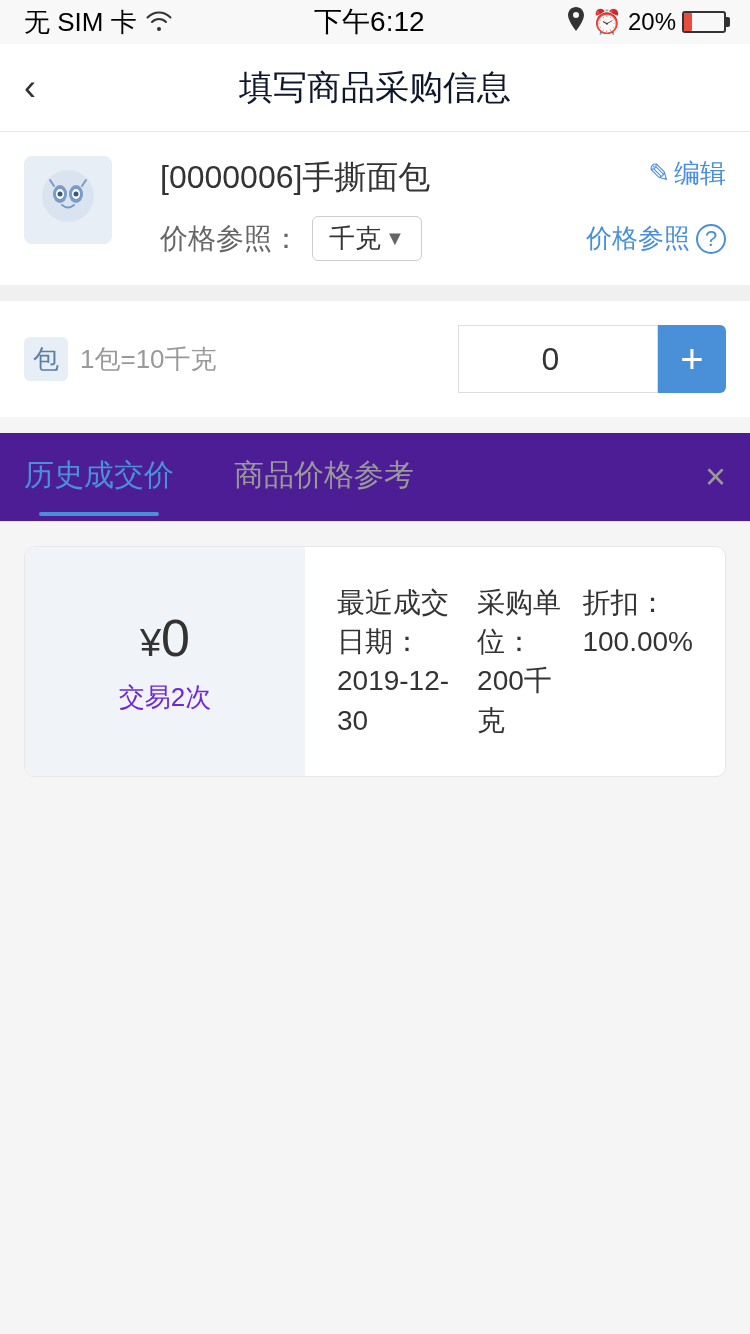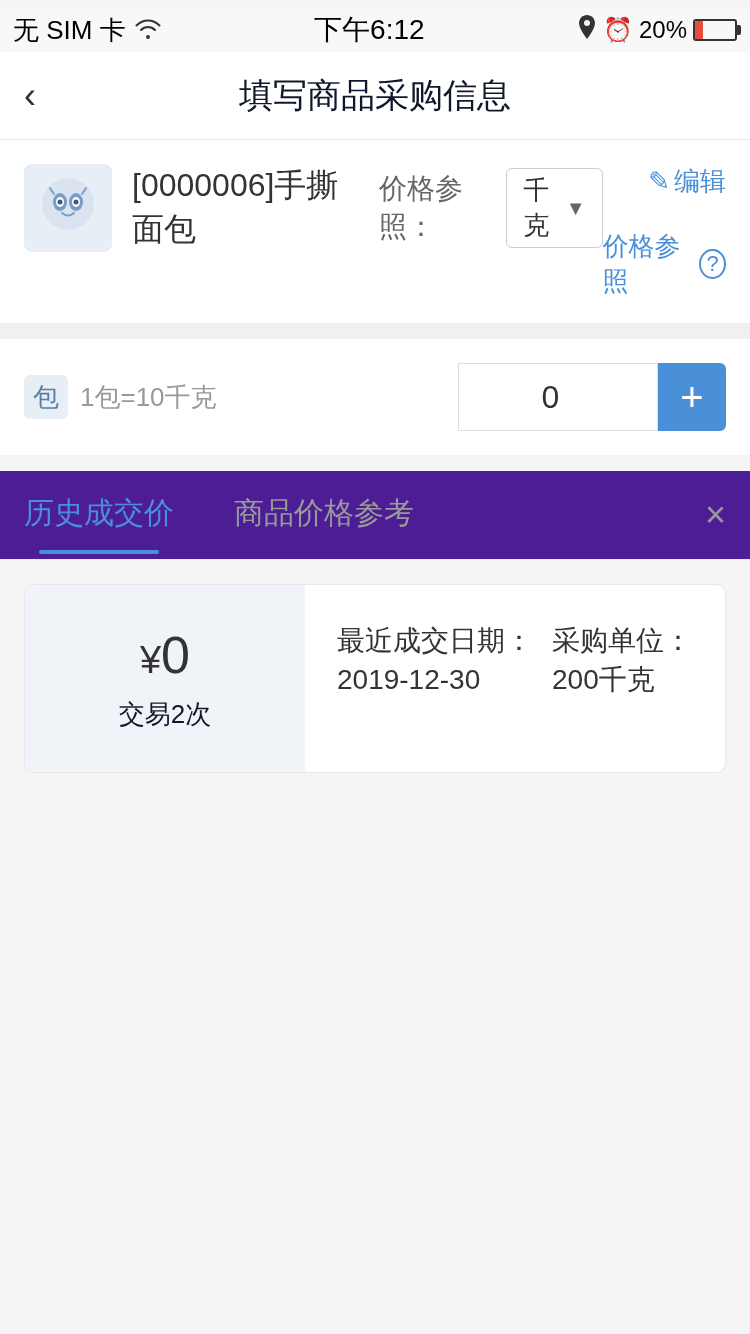--- a/index.html
+++ b/index.html
@@ -13,23 +13,22 @@
     }
 
     
     .status-bar {
       width: 750px;
       height: 44px;
       background: #f8f8f8;
       display: flex;
       align-items: center;
       justify-content: space-between;
-      padding: 0 13px;
-      font-size: 26px;
-      margin-top: 8px;
+      padding: 0 24px;
+      font-size: 26px;
     }
     .status-left {
       display: flex;
       align-items: center;
       gap: 8px;
       font-size: 26px;
     }
     .status-center {
       font-size: 28px;
       font-weight: 500;
@@ -117,22 +116,23 @@
       align-items: center;
       justify-content: center;
       flex-shrink: 0;
     }
     .owl-icon {
       font-size: 40px;
       color: #7a9cc4;
     }
     .product-info {
       display: flex;
-      flex-direction: row;
+      flex-direction: column;
       gap: 16px;
+      margin-left: 28px;
     }
     .product-name {
       font-size: 32px;
       color: #333;
       font-weight: 500;
     }
     .product-unit-row {
       display: flex;
       align-items: center;
       gap: 12px;
@@ -333,21 +333,21 @@
       font-size: 52px;
       color: #333;
       font-weight: 300;
     }
     .price-yen {
       font-size: 38px;
       font-weight: 400;
     }
     .price-trades {
       font-size: 26px;
-      color: #0f172a;
+      color: #6d28d9;
     }
     .price-card-right {
       flex: 1;
       padding: 36px 32px;
       display: flex;
       flex-direction: row;
       gap: 18px;
       justify-content: center;
     }
     .price-detail-row {
@@ -473,15 +473,18 @@
       </div>
       <div class="price-trades">交易2次</div>
     </div>
     <div class="price-card-right">
       <div class="price-detail-row">
         <span class="price-detail-label">最近成交日期：</span><span>2019-12-30</span>
       </div>
       <div class="price-detail-row">
         <span class="price-detail-label">采购单位：</span><span>200千克</span>
       </div>
+      <div class="price-detail-row">
+        <span class="price-detail-label">折扣：</span><span>100.00%</span>
+      </div>
     </div>
   </div>
 </div>
 
 </body></html>

